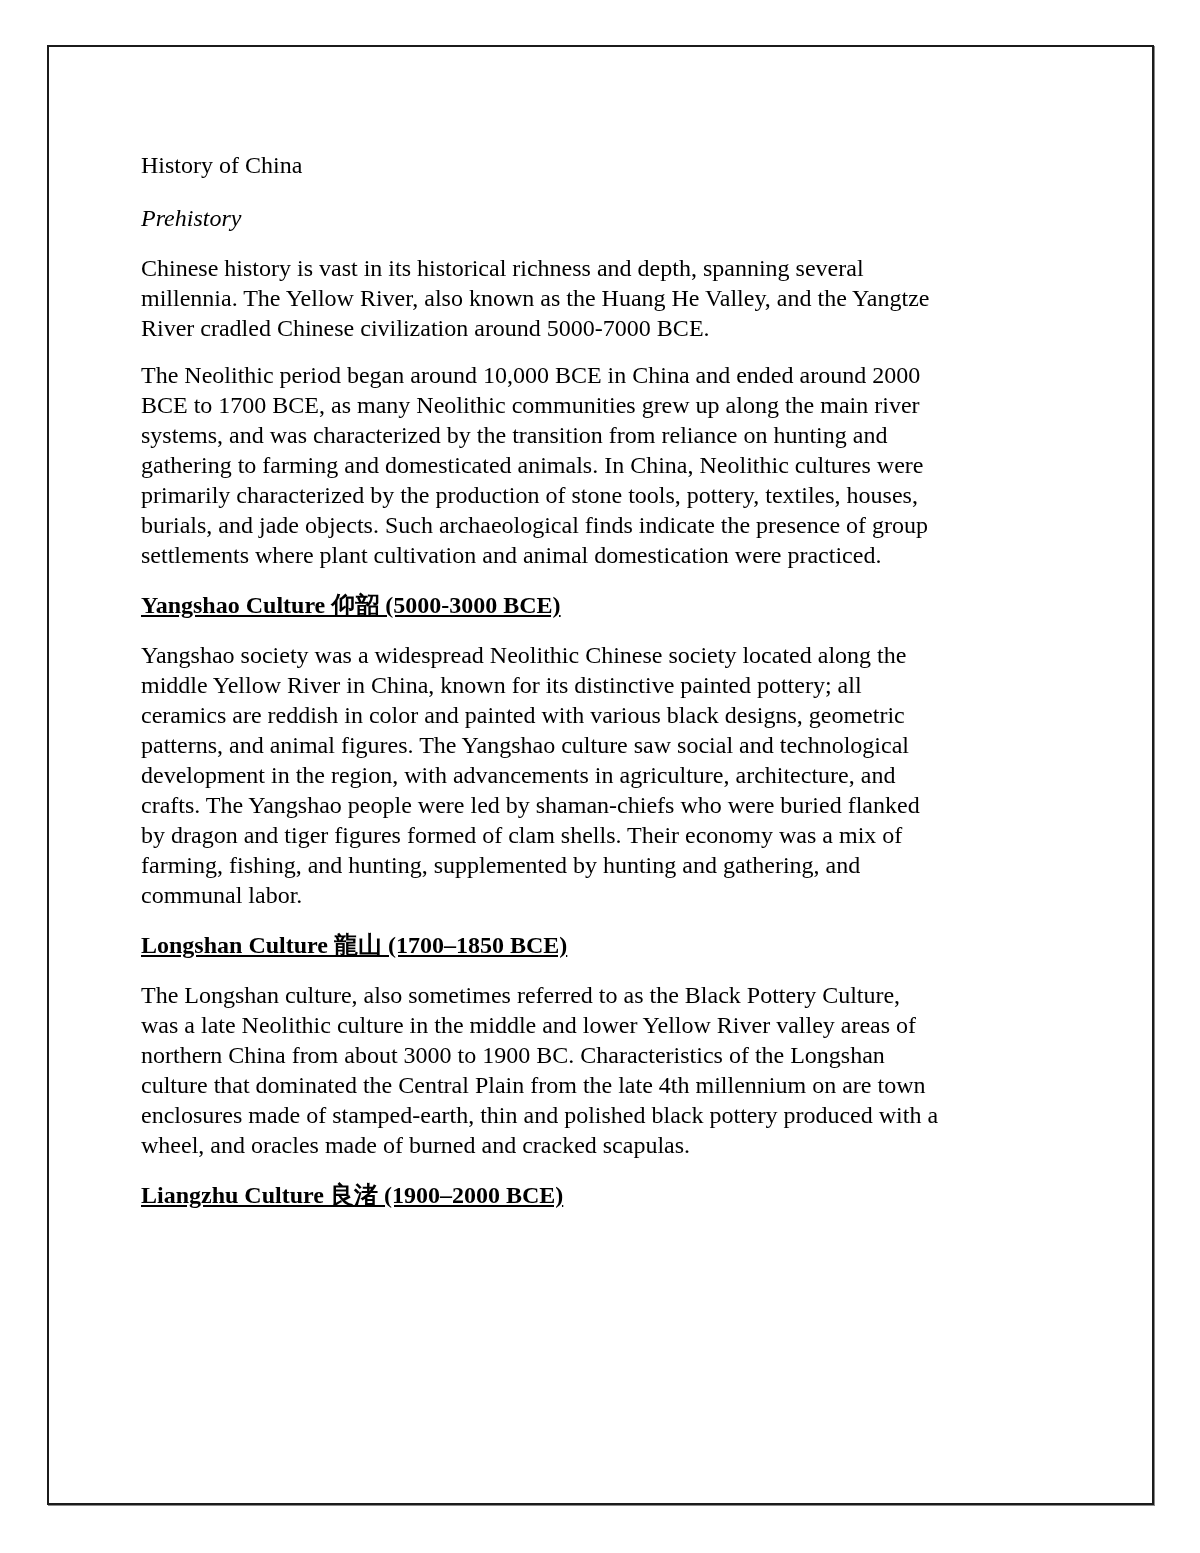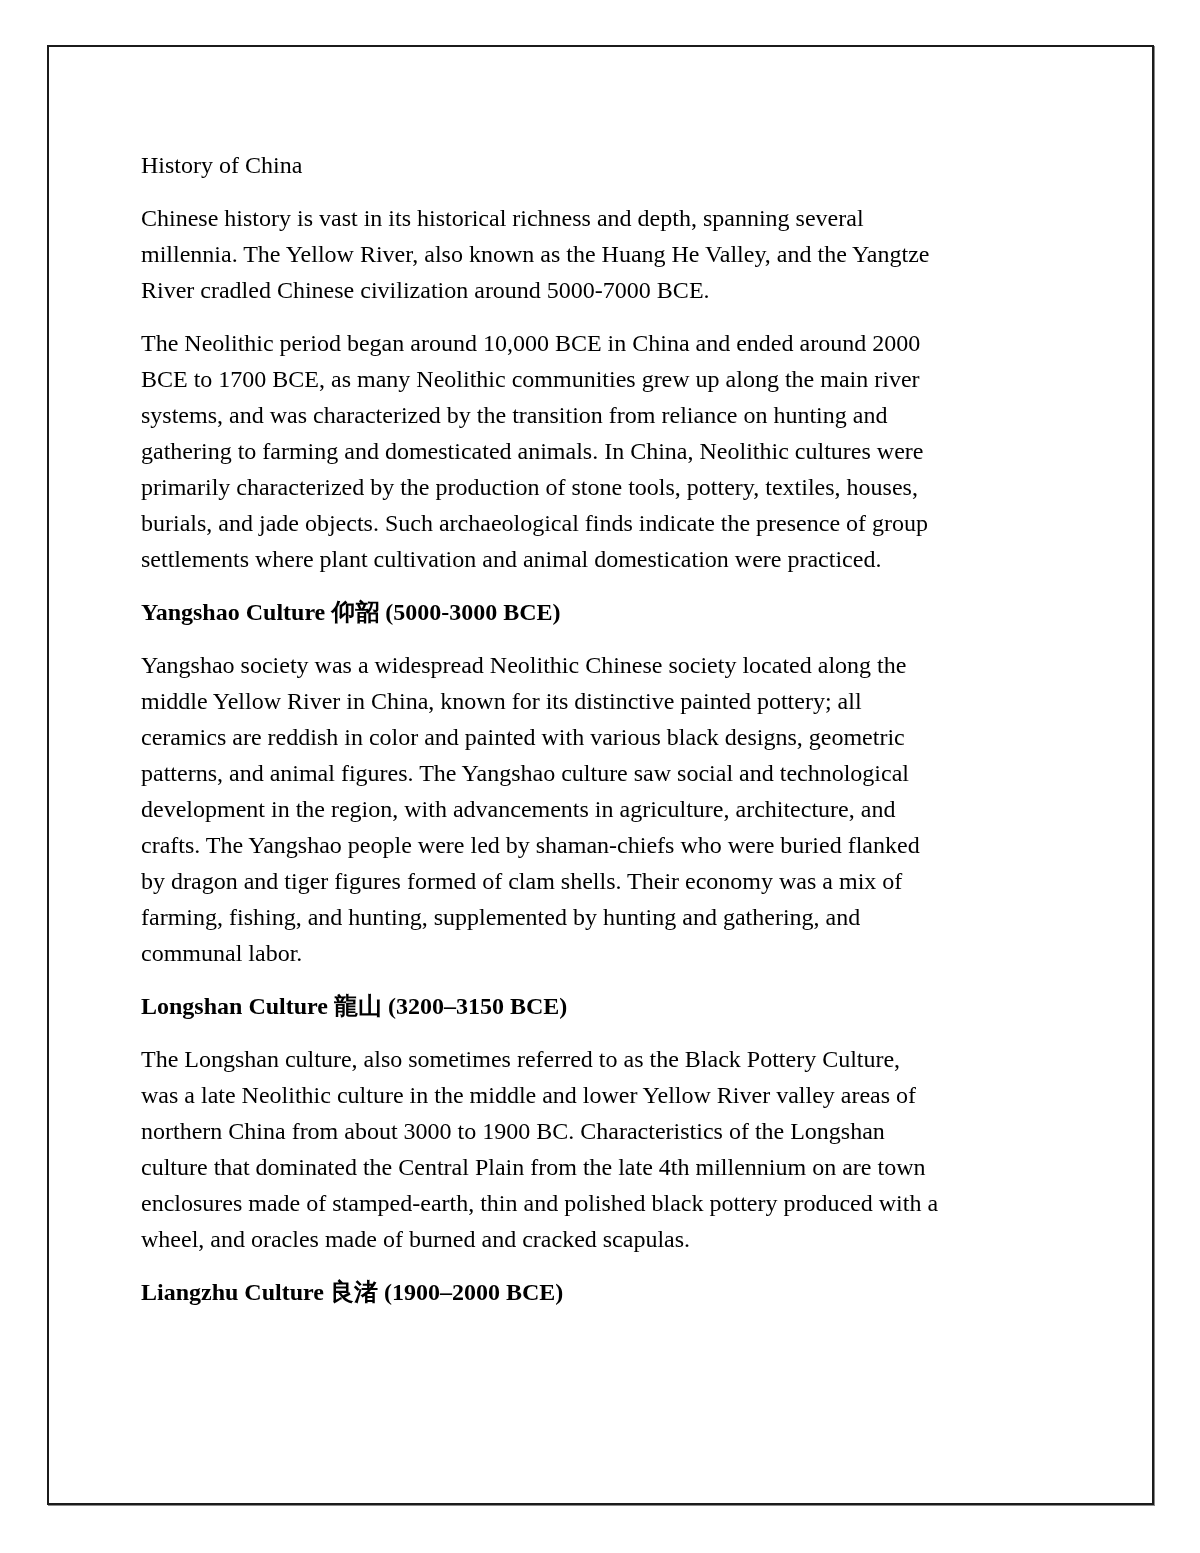--- a/index.html
+++ b/index.html
@@ -41,40 +41,42 @@
     font-weight: normal;
   }
   .doc-subtitle {
     font-size: 24px;
     line-height: 36px;
     margin: 0 0 17px 0;
     font-style: italic;
   }
   .para {
     font-size: 24px;
-    line-height: 36px;
+    line-height: 30px;
     margin: 0 0 17px 0;
     white-space: pre-line;
   }
   .section-heading {
     font-size: 24px;
     line-height: 36px;
     margin: 0 0 17px 0;
     font-weight: bold;
+    text-decoration: underline;
   }
 </style>
 </head>
 <body>
 
 <div class="screen">
   <div class="page-frame">
     <div class="page-content">
 
       <div class="doc-title">History of China</div>
 
+      <div class="doc-subtitle">Prehistory</div>
 
       <div class="para">Chinese history is vast in its historical richness and depth, spanning several
 millennia. The Yellow River, also known as the Huang He Valley, and the Yangtze
 River cradled Chinese civilization around 5000-7000 BCE.</div>
 
 
       <div class="para">The Neolithic period began around 10,000 BCE in China and ended around 2000
 BCE to 1700 BCE, as many Neolithic communities grew up along the main river
 systems, and was characterized by the transition from reliance on hunting and
 gathering to farming and domesticated animals. In China, Neolithic cultures were
@@ -87,21 +89,21 @@
       <div class="para">Yangshao society was a widespread Neolithic Chinese society located along the
 middle Yellow River in China, known for its distinctive painted pottery; all
 ceramics are reddish in color and painted with various black designs, geometric
 patterns, and animal figures. The Yangshao culture saw social and technological
 development in the region, with advancements in agriculture, architecture, and
 crafts. The Yangshao people were led by shaman-chiefs who were buried flanked
 by dragon and tiger figures formed of clam shells. Their economy was a mix of
 farming, fishing, and hunting, supplemented by hunting and gathering, and
 communal labor.</div>
 
-      <div class="section-heading">Longshan Culture 龍山 (3200–3150 BCE)</div>
+      <div class="section-heading">Longshan Culture 龍山 (1700–1850 BCE)</div>
 
       <div class="para">The Longshan culture, also sometimes referred to as the Black Pottery Culture,
 was a late Neolithic culture in the middle and lower Yellow River valley areas of
 northern China from about 3000 to 1900 BC. Characteristics of the Longshan
 culture that dominated the Central Plain from the late 4th millennium on are town
 enclosures made of stamped-earth, thin and polished black pottery produced with a
 wheel, and oracles made of burned and cracked scapulas.</div>
 
       <div class="section-heading">Liangzhu Culture 良渚 (1900–2000 BCE)</div>
 

